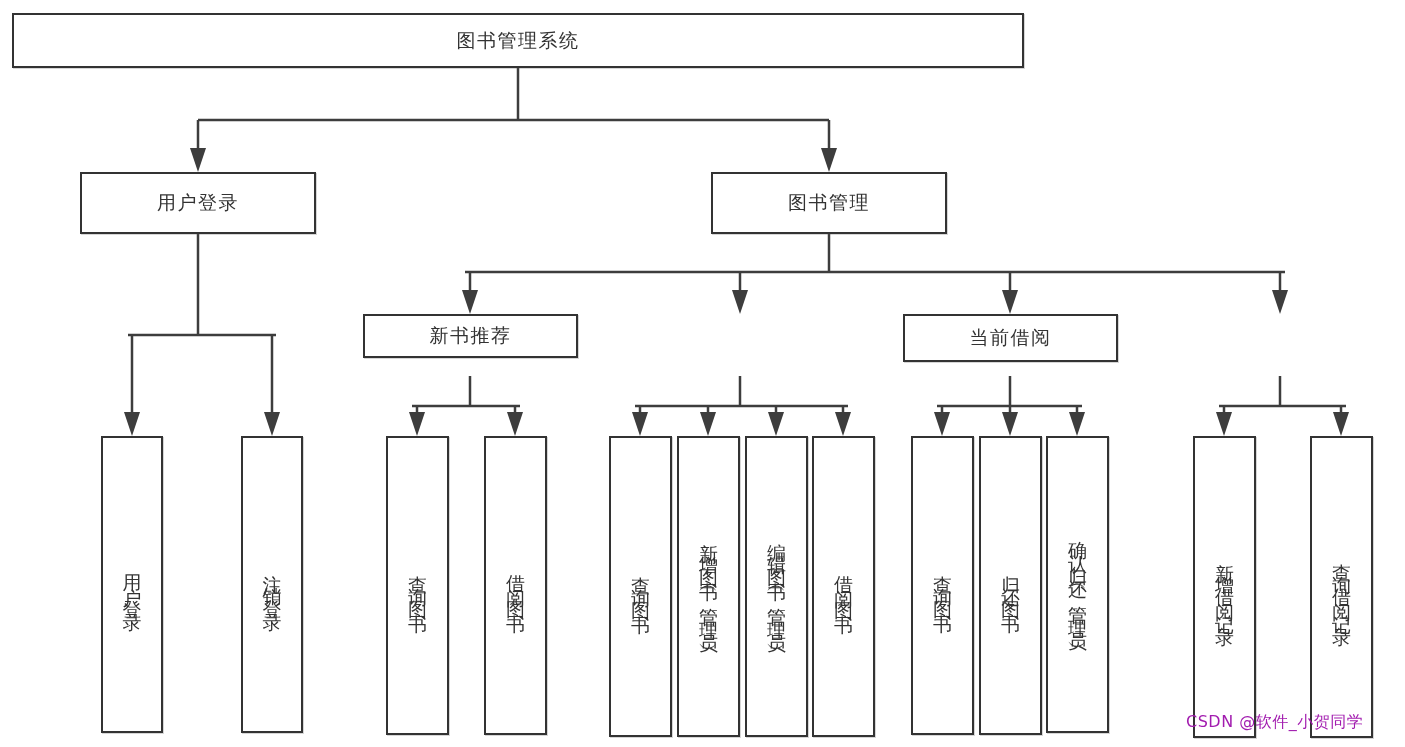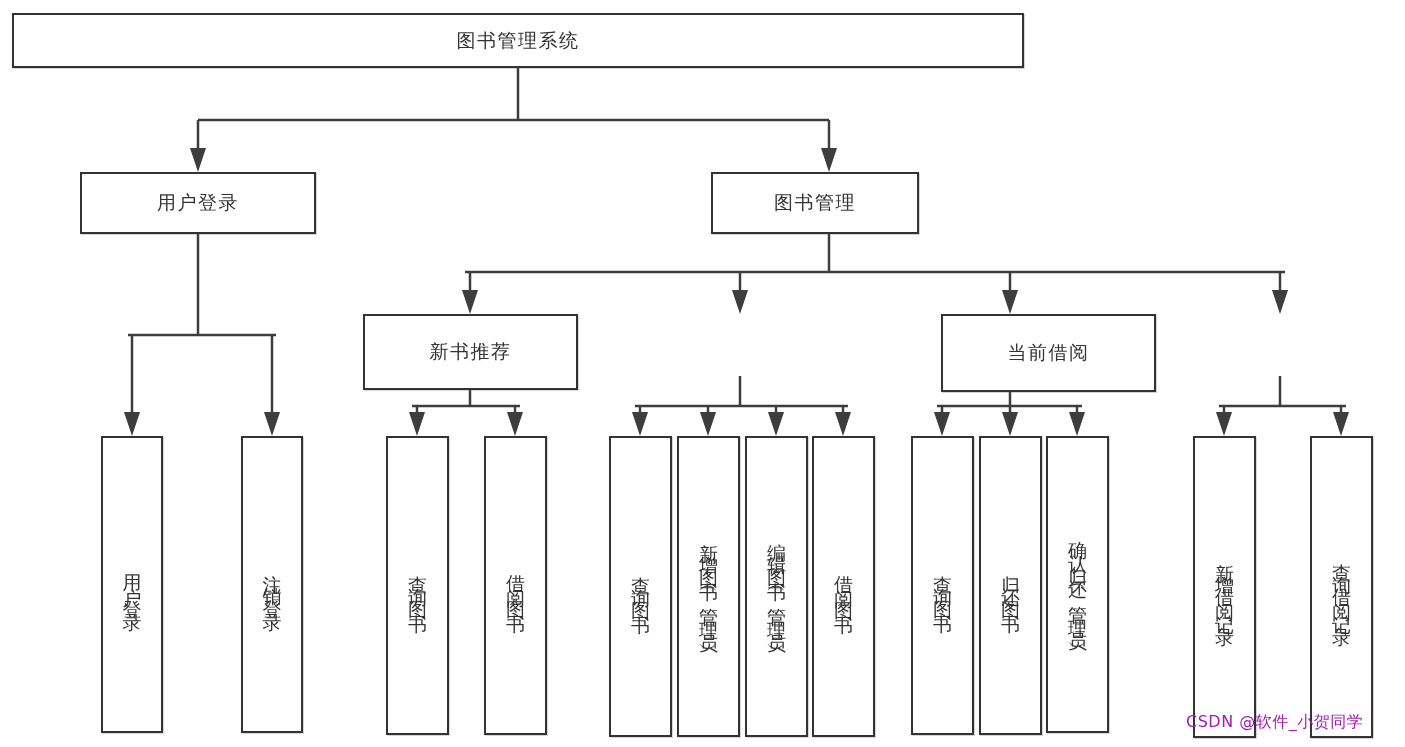--- a/index.html
+++ b/index.html
@@ -124,28 +124,28 @@
     </g>
   </svg>
 
   <div class="node h" style="left:12px; top:13px; width:1012px; height:55px">
     <span>图书管理系统</span>
   </div>
 
   <div class="node h" style="left:80px; top:172px; width:236px; height:62px">
     <span>用户登录</span>
   </div>
-  <div class="node h" style="left:711px; top:172px; width:208px; height:62px">
+  <div class="node h" style="left:711px; top:172px; width:236px; height:62px">
     <span>图书管理</span>
   </div>
 
-  <div class="node h" style="left:363px; top:314px; width:215px; height:76px">
+  <div class="node h" style="left:363px; top:314px; width:215px; height:44px">
     <span>新书推荐</span>
   </div>
-  <div class="node h" style="left:941px; top:314px; width:215px; height:78px">
+  <div class="node h" style="left:903px; top:314px; width:215px; height:48px">
     <span>当前借阅</span>
   </div>
 
   <div class="node v" style="left:101px; top:436px; width:62px; height:297px">
     <span>用户登录</span>
   </div>
   <div class="node v" style="left:241px; top:436px; width:62px; height:297px">
     <span>注销登录</span>
   </div>
 

